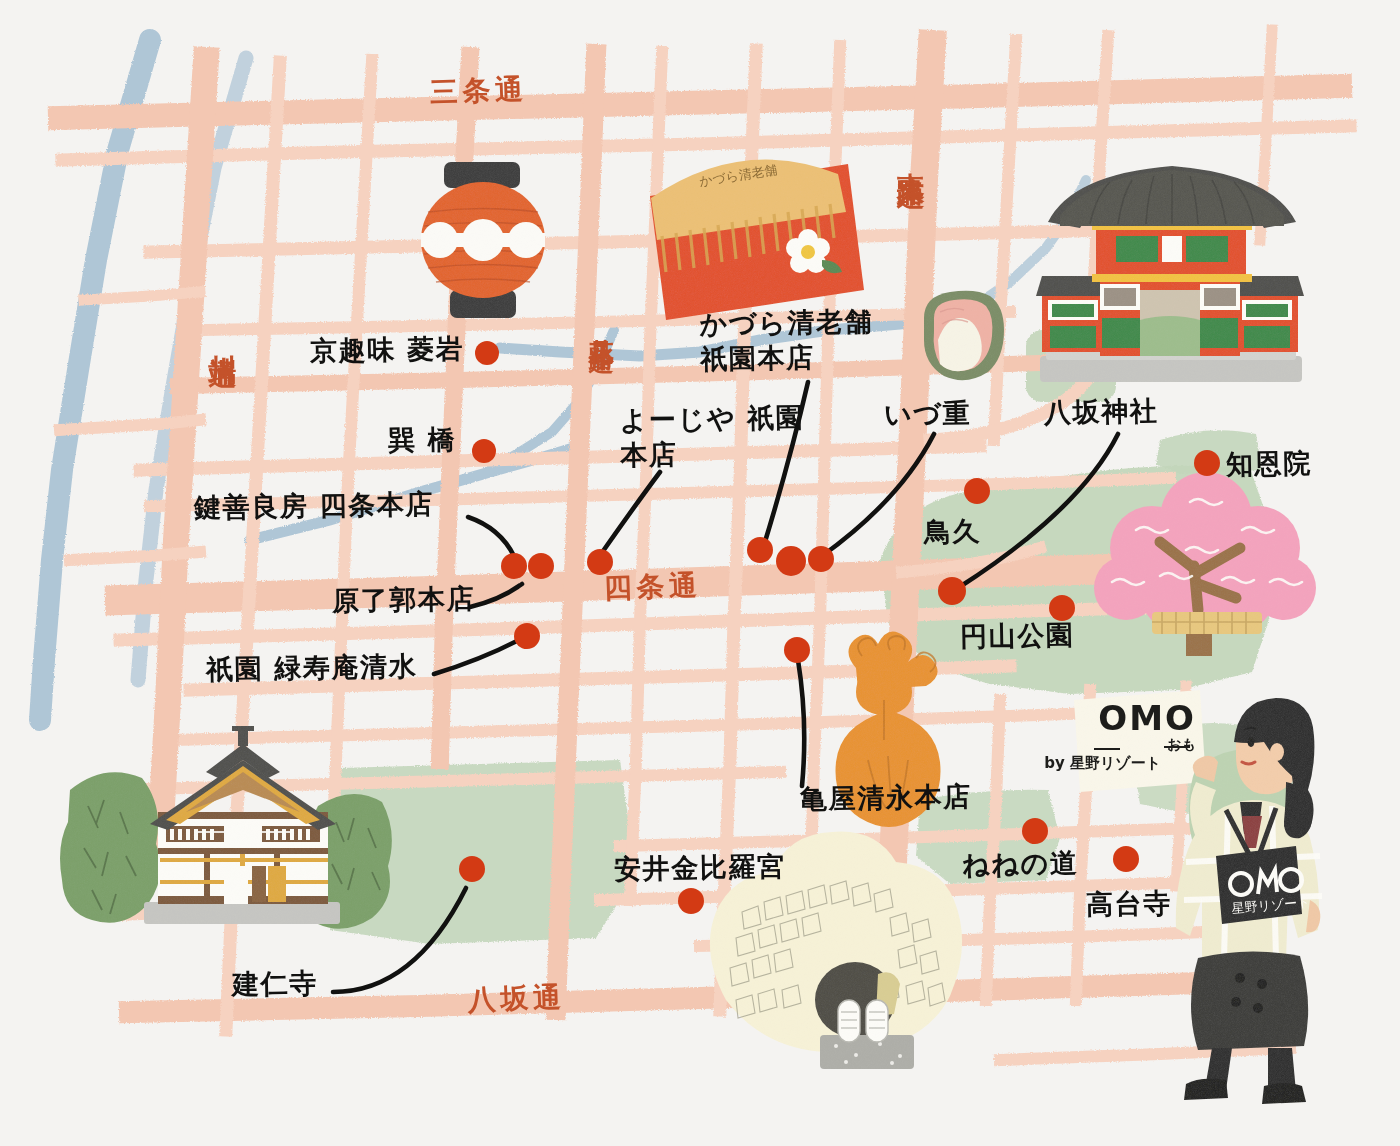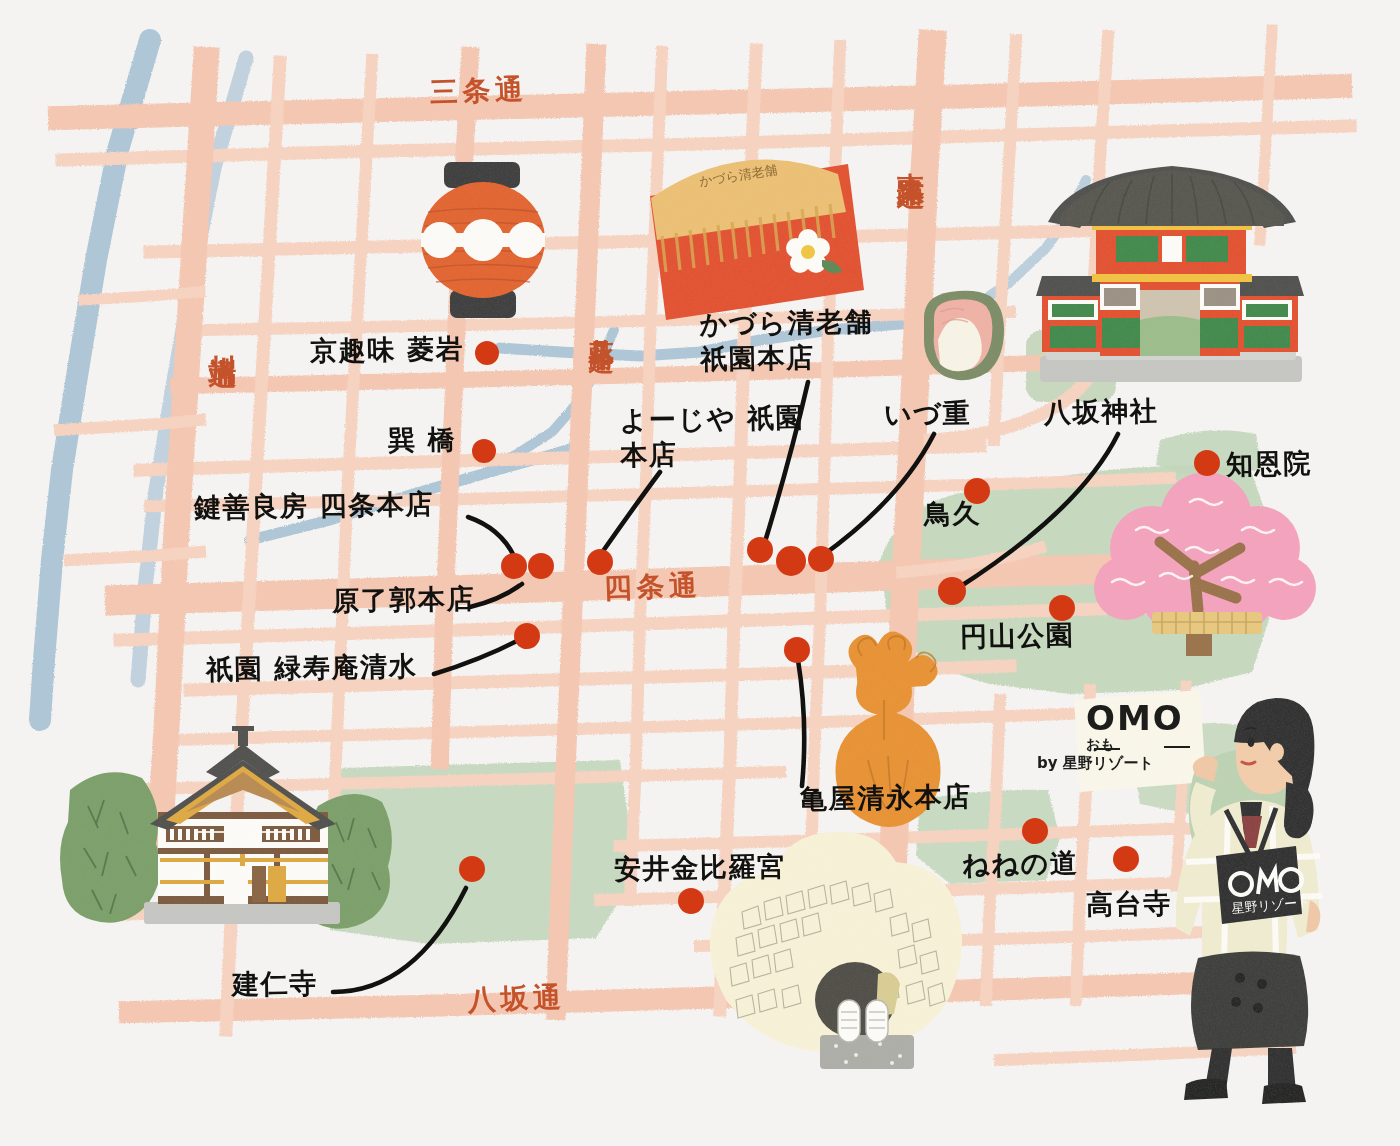--- a/index.html
+++ b/index.html
@@ -17,21 +17,21 @@
     letter-spacing:.06em;
     pointer-events:auto;
   }
   .lbl-poi{color:#111110;font-size:27px;}
   .lbl-street{color:#c4522a;font-size:28px;letter-spacing:.16em;}
   .lbl-street.vert{
     writing-mode:vertical-rl;text-orientation:upright;
     letter-spacing:.1em;
   }
   .lbl-2line{line-height:1.28;}
-  .flagtxt{position:absolute;text-align:left;color:#1d1d1b;}
+  .flagtxt{position:absolute;text-align:right;color:#1d1d1b;}
 </style>
 </head>
 <body>
 
 <div id="map-root">
 
   <svg id="map-svg" viewBox="0 0 1400 1146">
     <defs>
       <filter id="rough" x="-12%" y="-12%" width="124%" height="124%">
         <feTurbulence type="fractalNoise" baseFrequency="0.75" numOctaves="3" seed="7" result="n"></feTurbulence>
@@ -540,21 +540,21 @@
   <div class="lbl lbl-poi" style="left:206px;top:652px;transform:rotate(-1deg);">祇園 緑寿庵清水</div>
 
   <div class="lbl lbl-poi lbl-2line" style="left:620px;top:402px;white-space:pre;transform:rotate(-1deg);">よーじや 祇園
 本店</div>
 
   <div class="lbl lbl-poi lbl-2line" style="left:700px;top:306px;white-space:pre;transform:rotate(-1deg);">かづら清老舗
 祇園本店</div>
 
   <div class="lbl lbl-poi" style="left:884px;top:398px;transform:rotate(-1deg);">いづ重</div>
 
-  <div class="lbl lbl-poi" style="left:924px;top:498px;transform:rotate(-1deg);">鳥久</div>
+  <div class="lbl lbl-poi" style="left:924px;top:516px;transform:rotate(-1deg);">鳥久</div>
 
   <div class="lbl lbl-poi" style="left:1044px;top:396px;transform:rotate(-1deg);">八坂神社</div>
 
   <div class="lbl lbl-poi" style="left:1226px;top:448px;transform:rotate(-1deg);">知恩院</div>
 
   <div class="lbl lbl-poi" style="left:960px;top:620px;transform:rotate(-1deg);">円山公園</div>
 
   <div class="lbl lbl-poi" style="left:800px;top:782px;transform:rotate(-1deg);">亀屋清永本店</div>
 
   <div class="lbl lbl-poi" style="left:614px;top:852px;transform:rotate(-1deg);">安井金比羅宮</div>

